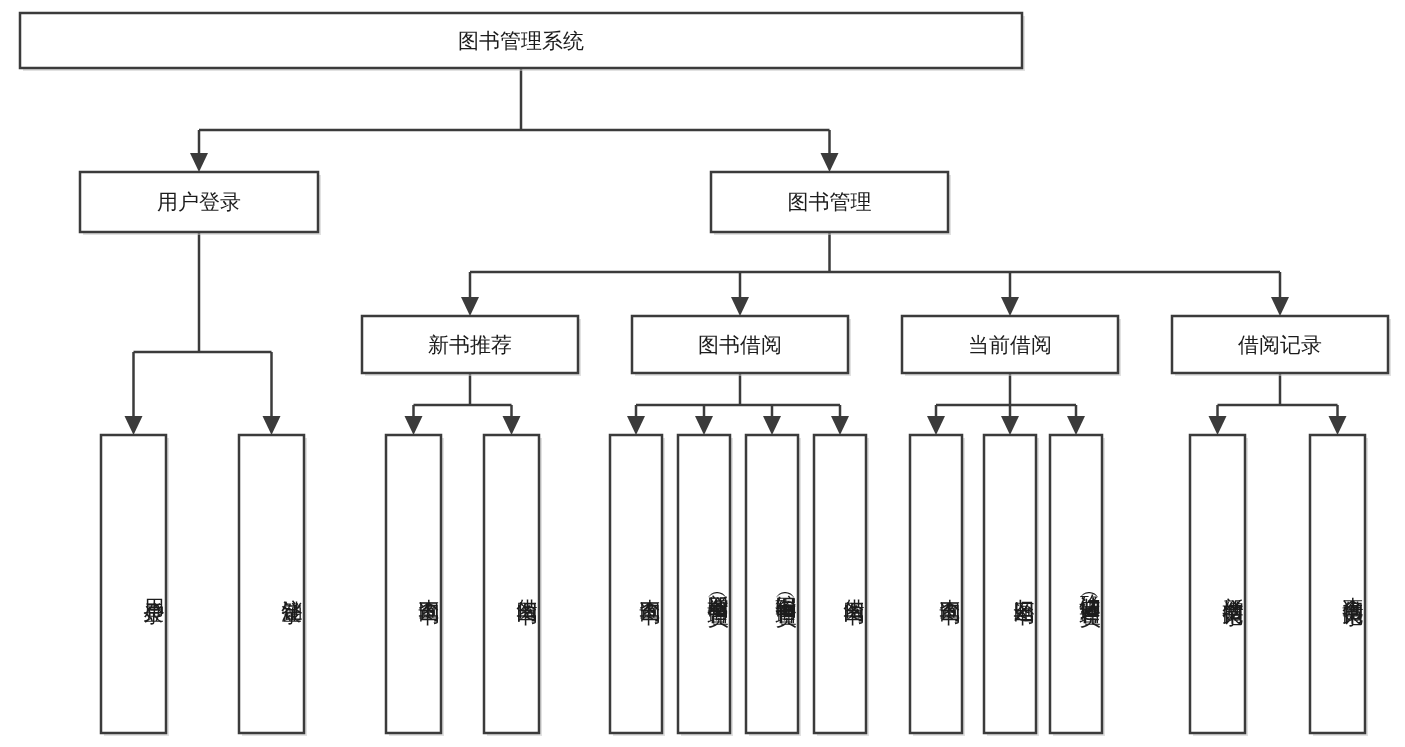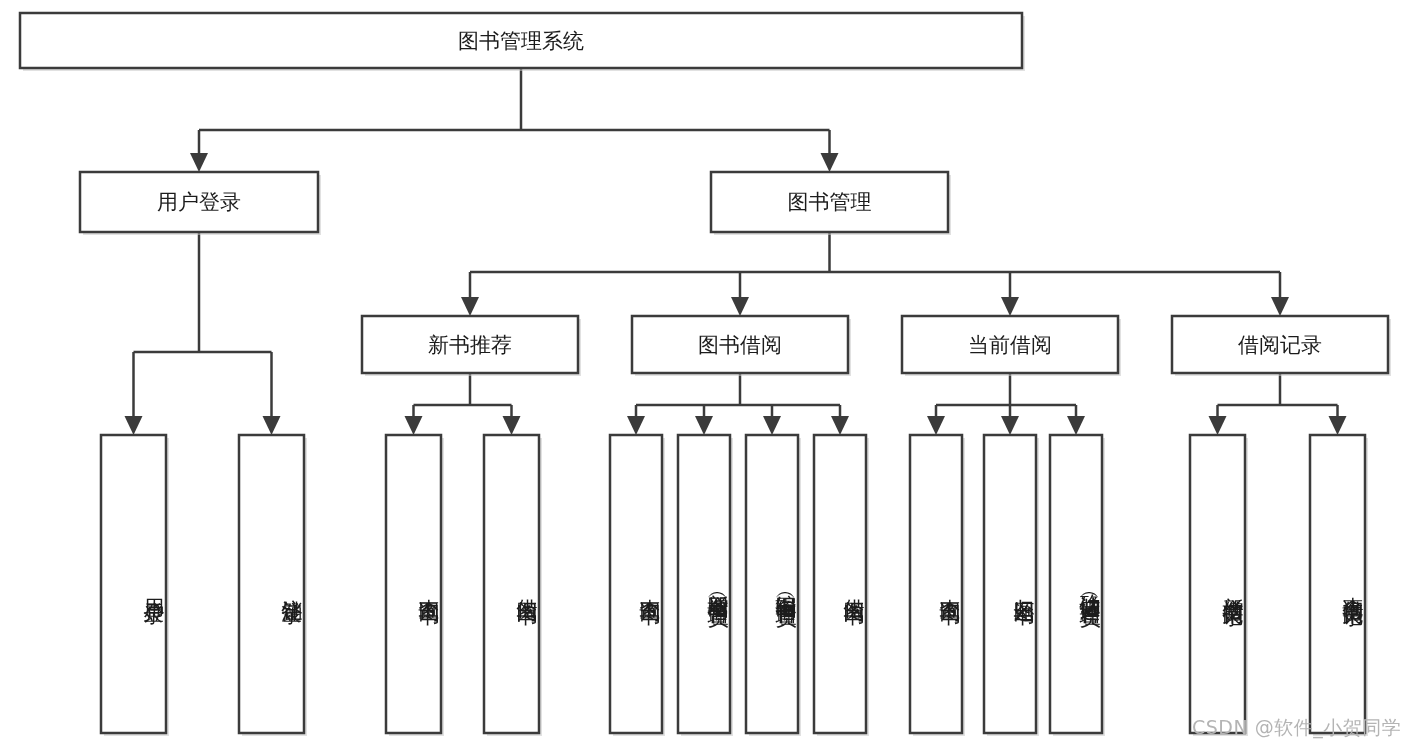--- a/index.html
+++ b/index.html
@@ -201,15 +201,14 @@
       <div class="leaf-label-v" style="left: 678px; top: 445px; width: 52px; height: 282px;">新增图书（管理员）</div>
       <div class="leaf-label-v" style="left: 746px; top: 445px; width: 52px; height: 282px;">编辑图书（管理员）</div>
       <div class="leaf-label-v" style="left: 814px; top: 445px; width: 52px; height: 282px;">借阅图书</div>
       <div class="leaf-label-v" style="left: 910px; top: 445px; width: 52px; height: 282px;">查询图书</div>
       <div class="leaf-label-v" style="left: 984px; top: 445px; width: 52px; height: 282px;">归还图书</div>
       <div class="leaf-label-v" style="left: 1050px; top: 445px; width: 52px; height: 282px;">确认归还（管理员）</div>
       <div class="leaf-label-v" style="left: 1190px; top: 445px; width: 55px; height: 282px;">新增借阅记录</div>
       <div class="leaf-label-v" style="left: 1310px; top: 445px; width: 55px; height: 282px;">查询借阅记录</div>
     </div>
 
-  <div class="watermark" style="left: 1192px; top: 715px;">CSDN @软件_小贺同学</div>
 
 </div>
 
 </body></html>

